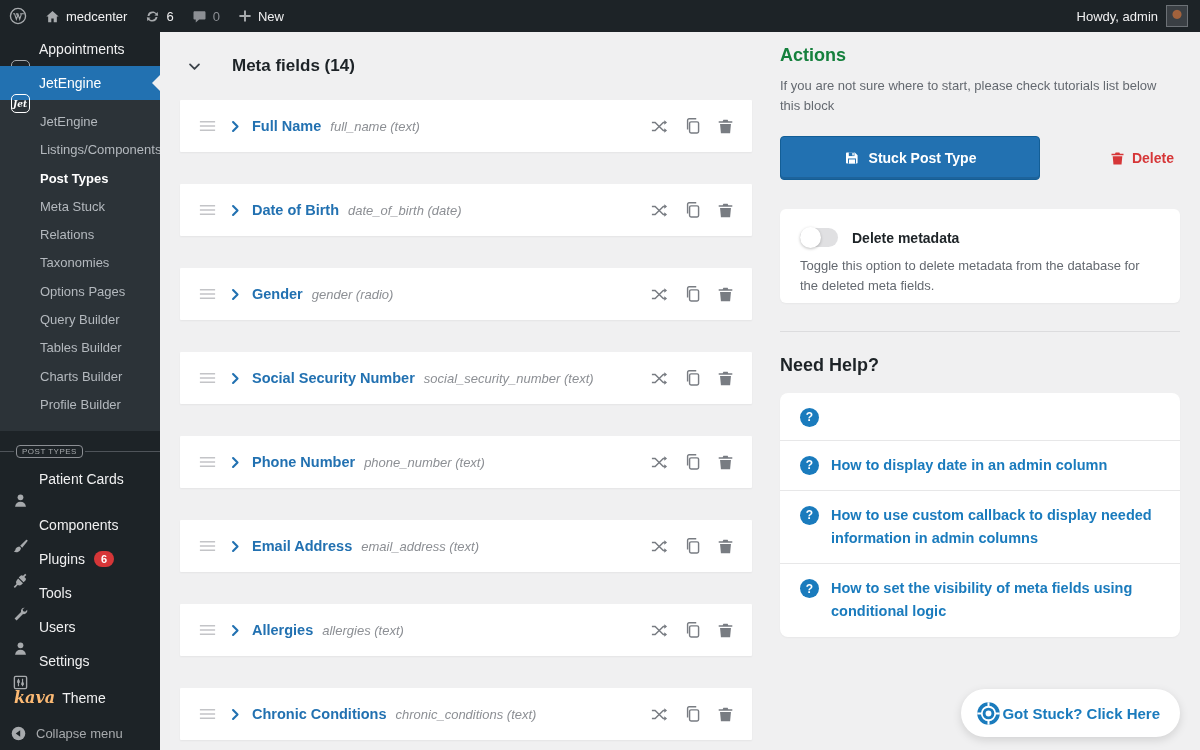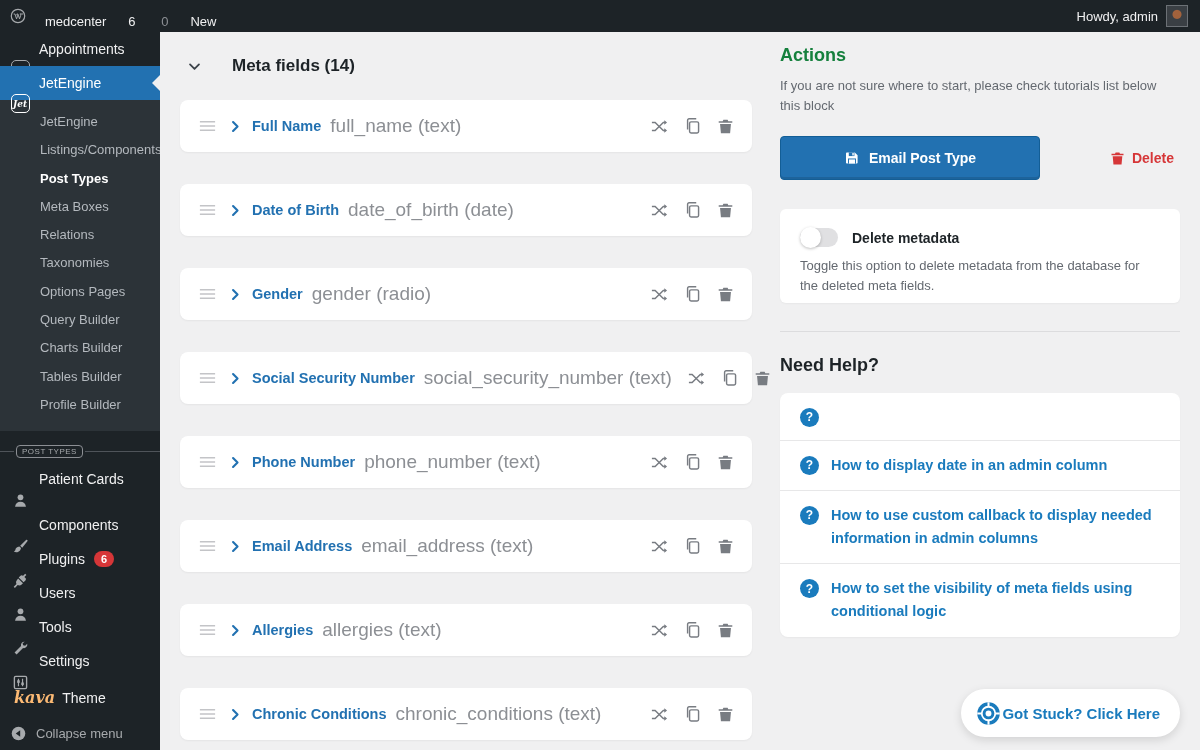--- a/index.html
+++ b/index.html
@@ -3,21 +3,21 @@
 <meta charset="utf-8">
 <style>
   * { margin:0; padding:0; box-sizing:border-box; }
   html,body { width:1200px; height:750px; overflow:hidden; }
   body { font-family:"Liberation Sans", sans-serif; background:#f0f0f1; position:relative; }
 
   
   #adminbar { position:absolute; top:0; left:0; width:1200px; height:32px;
     background:#1d2327; color:#f0f0f1; display:flex; align-items:center;
     font-size:13px; z-index:50; }
-  .ab-item { display:flex; align-items:center; gap:6px; padding:8px 9px; height:32px; cursor:pointer;flex-direction:column; }
+  .ab-item { display:flex; align-items:center; gap:6px; padding:8px 9px; height:32px; cursor:pointer; }
   .ab-item svg { display:block; }
   .ab-count { color:#f0f0f1; }
   .ab-dim { color:#8c8f94; }
   .ab-spacer { flex:1; }
   .ab-howdy { display:flex; align-items:center; gap:8px; padding:0 12px; }
   .avatar { width:22px; height:22px; border:1px solid #6c7176; background:
     radial-gradient(circle at 50% 42%, #a2623c 0 4px, #3a3f44 5px); }
 
   
   #sidebar { position:absolute; top:32px; left:0; width:160px; bottom:0;
@@ -53,27 +53,27 @@
   .collapse-row { display:flex; align-items:center; gap:9px; padding:8px 10px; color:#a7aaad; font-size:13px; cursor:pointer; }
 
   
   #content { position:absolute; left:160px; top:32px; right:0; bottom:0; background:#f0f0f1; }
 
   #list-col { position:absolute; left:20px; top:0; width:572px; }
   .list-heading { display:flex; align-items:center; gap:10px; margin:22px 0 22px 8px; height:24px; }
   .list-heading h2 { font-size:17px; font-weight:bold; color:#1d2327;margin-left:21px; }
   .chev-down { color:#3c434a; cursor:pointer; display:flex; }
 
-  .field-card { background:#fff; border-radius:8px; height:52px; margin-bottom:32px;
+  .field-card { background:#fff; border-radius:1px; height:52px; margin-bottom:32px;
     display:flex; align-items:center; padding:0 18px;
     box-shadow:0 1px 2px rgba(0,0,0,0.05); }
   .drag { color:#c3c4c7; cursor:grab; display:flex; margin-right:12px; }
   .chev-right { color:#2271b1; display:flex; margin-right:10px; cursor:pointer; }
   .fname { color:#2271b1; font-weight:bold; font-size:14.5px; cursor:pointer; white-space:nowrap; }
-  .fmeta { color:#8c8f94; font-size:19px; margin-left:9px; white-space:nowrap; }
+  .fmeta { color:#8c8f94; font-style:italic; font-size:13px; margin-left:9px; white-space:nowrap; }
   .row-spacer { flex:1; }
   .icon-btn { color:#787c82; display:flex; margin-left:15px; cursor:pointer; }
 
   
   #side-col { position:absolute; left:620px; top:0; width:400px; }
   .panel-title { font-size:18px; font-weight:bold; color:#15803d; margin-top:13px; }
   .panel-hint { font-size:13px; color:#646970; line-height:1.55; margin-top:10px; }
   .btn-row { display:flex; align-items:center; justify-content:space-between; margin-top:20px; }
   .btn-primary { width:260px; height:44px; background:#2271b1; border:1px solid #135e96;
     border-radius:4px; color:#fff; font-size:14px; font-weight:bold;
@@ -161,27 +161,27 @@
     <span class="mt-icon">
         <span class="jet-badge">Jet</span>
       </span>
     <span>JetEngine</span>
   </div>
 
   <div id="jet-submenu">
       <div class="sub-item">JetEngine</div>
       <div class="sub-item">Listings/Components</div>
       <div class="sub-item active">Post Types</div>
-      <div class="sub-item">Meta Boxes</div>
+      <div class="sub-item">Meta Stuck</div>
       <div class="sub-item">Relations</div>
       <div class="sub-item">Taxonomies</div>
       <div class="sub-item">Options Pages</div>
       <div class="sub-item">Query Builder</div>
+      <div class="sub-item">Tables Builder</div>
       <div class="sub-item">Charts Builder</div>
-      <div class="sub-item">Tables Builder</div>
       <div class="sub-item">Profile Builder</div>
     </div>
 
   <div class="menu-separator">
     <span class="sep-line-l"></span>
     <span class="sep-label">POST TYPES</span>
     <span class="sep-line-r"></span>
   </div>
 
   <div class="menu-top">
@@ -210,33 +210,33 @@
       <svg width="17" height="17" viewBox="0 0 20 20" fill="#a7aaad">
           <path d="M13.1 4.5 15.5 2l1.4 1.4-2.4 2.5 1.3 1.3c.8.8.8 2 0 2.8l-2.2 2.2-5.7-5.7L10 4.4c.8-.8 2-.8 2.8 0l.3.1zM7.2 7.6l5.7 5.7-1.5 1.5c-1.3 1.3-3.2 1.5-4.7.6L3.4 18.7 2 17.3l3.3-3.3c-.9-1.5-.7-3.4.6-4.7l1.3-1.7z"></path>
         </svg>
     </span>
     <span>Plugins</span>
     <span class="badge-red">6</span>
   </div>
   <div class="menu-top">
     <span class="mt-icon">
       <svg width="17" height="17" viewBox="0 0 20 20" fill="#a7aaad">
+          <path d="M14.5 2a4 4 0 0 0-3.9 5L3 14.6 5.4 17l7.6-7.6a4 4 0 0 0 4.9-4.9l-2.4 2.4-2.4-.6-.6-2.4L14.9 2l-.4 0z"></path>
+        </svg>
+    </span>
+    <span>Tools</span>
+  </div>
+  <div class="menu-top">
+    <span class="mt-icon">
+      <svg width="17" height="17" viewBox="0 0 20 20" fill="#a7aaad">
           <circle cx="10" cy="6.2" r="3.4"></circle>
           <path d="M3.6 17.4c.5-4 3-6 6.4-6s5.9 2 6.4 6z"></path>
         </svg>
     </span>
     <span>Users</span>
-  </div>
-  <div class="menu-top">
-    <span class="mt-icon">
-      <svg width="17" height="17" viewBox="0 0 20 20" fill="#a7aaad">
-          <path d="M14.5 2a4 4 0 0 0-3.9 5L3 14.6 5.4 17l7.6-7.6a4 4 0 0 0 4.9-4.9l-2.4 2.4-2.4-.6-.6-2.4L14.9 2l-.4 0z"></path>
-        </svg>
-    </span>
-    <span>Tools</span>
   </div>
   <div class="menu-top">
     <span class="mt-icon">
       <svg width="17" height="17" viewBox="0 0 20 20">
           <rect x="2.8" y="2.8" width="14.4" height="14.4" rx="1.6" fill="none" stroke="#a7aaad" stroke-width="1.6"></rect>
           <path d="M7.6 5.5v9M12.4 5.5v9" stroke="#a7aaad" stroke-width="1.4"></path>
           <rect x="6.1" y="7.4" width="3" height="3" fill="#a7aaad"></rect>
           <rect x="10.9" y="10" width="3" height="3" fill="#a7aaad"></rect>
         </svg>
     </span>
@@ -565,21 +565,21 @@
 
     <div class="btn-row">
       <button class="btn-primary">
         <svg width="16" height="16" viewBox="0 0 20 20">
             <path d="M3.5 3h10l3.5 3.5V16c0 .55-.45 1-1 1h-12.5c-.55 0-1-.45-1-1V4c0-.55.45-1 1-1z" fill="#fff"></path>
             <rect x="6" y="3" width="7" height="4.6" fill="#2271b1"></rect>
             <rect x="10.4" y="3.8" width="1.8" height="3" fill="#fff"></rect>
             <rect x="5" y="10.6" width="10" height="6.4" fill="#2271b1"></rect>
             <rect x="6.2" y="11.8" width="7.6" height="5.2" fill="#fff"></rect>
           </svg>
-        <span>Email Post Type</span>
+        <span>Stuck Post Type</span>
       </button>
       <span class="delete-link">
         <svg width="15" height="15" viewBox="0 0 20 20" fill="currentColor">
             <path d="M7.5 2h5l.8 1.8H18v1.9H2V3.8h4.7z"></path>
             <path d="M3.6 7h12.8l-1 11H4.6z"></path>
           </svg>
         <span>Delete</span>
       </span>
     </div>
 

